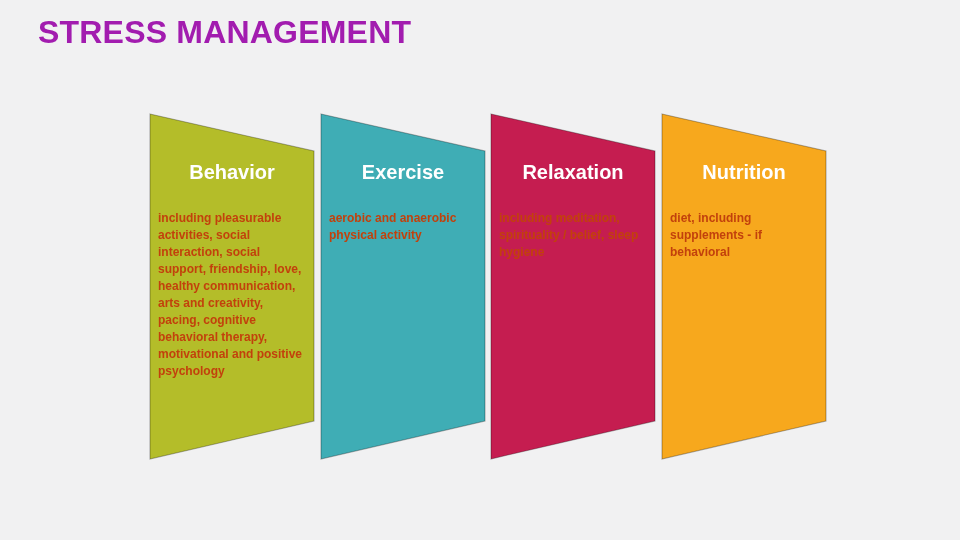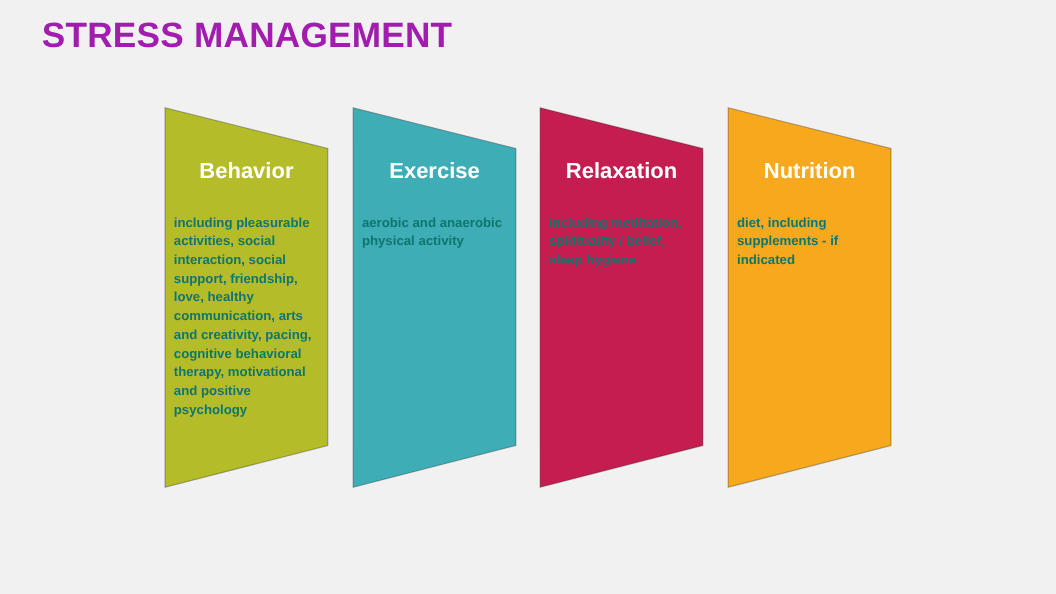--- a/index.html
+++ b/index.html
@@ -19,22 +19,22 @@
     left: 38px;
     top: 14px;
     font-size: 32px;
     font-weight: bold;
     color: #a21caf;
     letter-spacing: 0.2px;
     white-space: nowrap;
   }
   .panel {
     position: absolute;
-    top: 98px;
-    width: 148px;
+    top: 114px;
+    width: 164px;
     height: 345px;
   }
   .panel-shape {
     position: absolute;
     left: 0; top: 0;
     width: 100%; height: 100%;
     display: block;
     overflow: visible;
   }
   .panel-shape polygon {
@@ -50,21 +50,21 @@
   .panel-heading {
     margin: 0;
     text-align: center;
     color: #ffffff;
     font-size: 20px;
     line-height: 24px;
     font-weight: bold;
   }
   .panel-body {
     margin: 26px 0 0 0;
-    color: #0f766e;
+    color: #c2410c;
     font-size: 12px;
     line-height: 17px;
     font-weight: bold;
   }
   .pos-1 { left: 150px; }
   .pos-2 { left: 321px; }
   .pos-3 { left: 491px; }
   .pos-4 { left: 662px; }
 </style>
 </head>
@@ -103,17 +103,17 @@
       <p class="panel-body">aerobic and anaerobic physical activity</p>
     </div>
   </div>
 
   <div class="panel pos-4">
     <svg class="panel-shape" viewBox="0 0 148 345" preserveAspectRatio="none">
       <polygon points="0,0 148,37 148,307 0,345" fill="#f7a81d"></polygon>
     </svg>
     <div class="panel-content">
       <h2 class="panel-heading">Nutrition</h2>
-      <p class="panel-body">diet, including supplements - if indicated</p>
+      <p class="panel-body">diet, including supplements - if behavioral</p>
     </div>
   </div>
 
 </div>
 
 </body></html>

